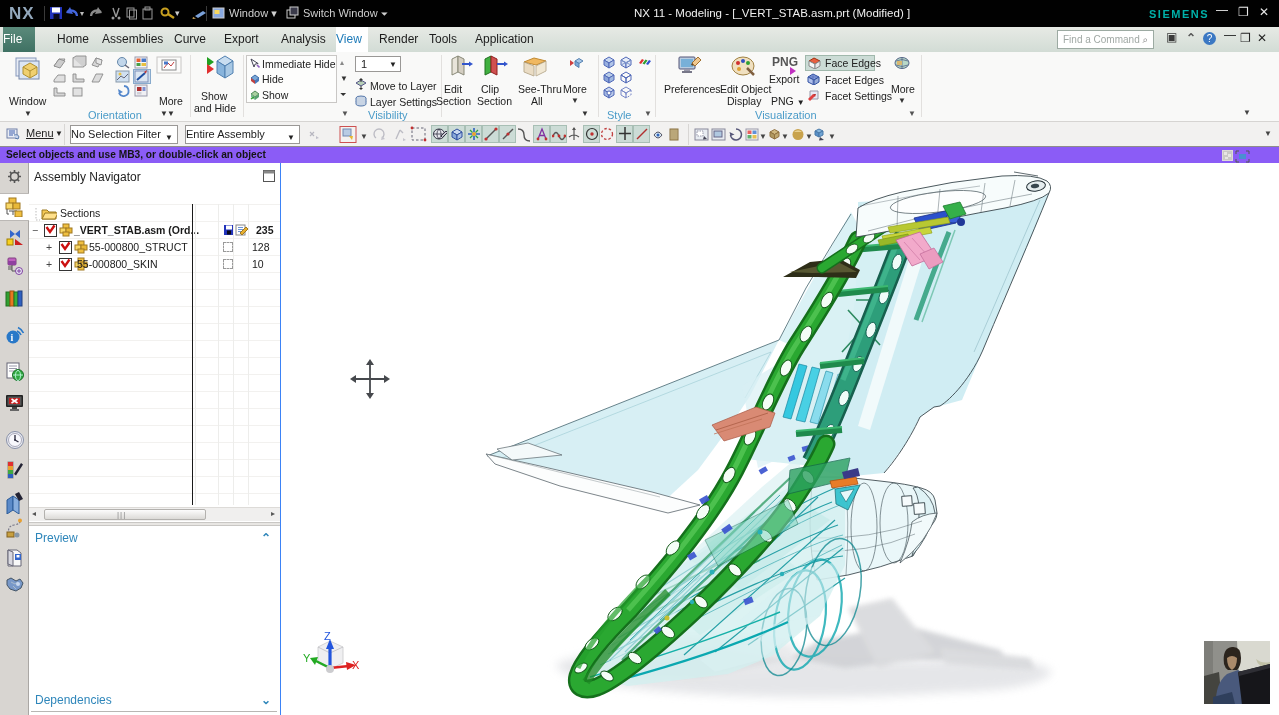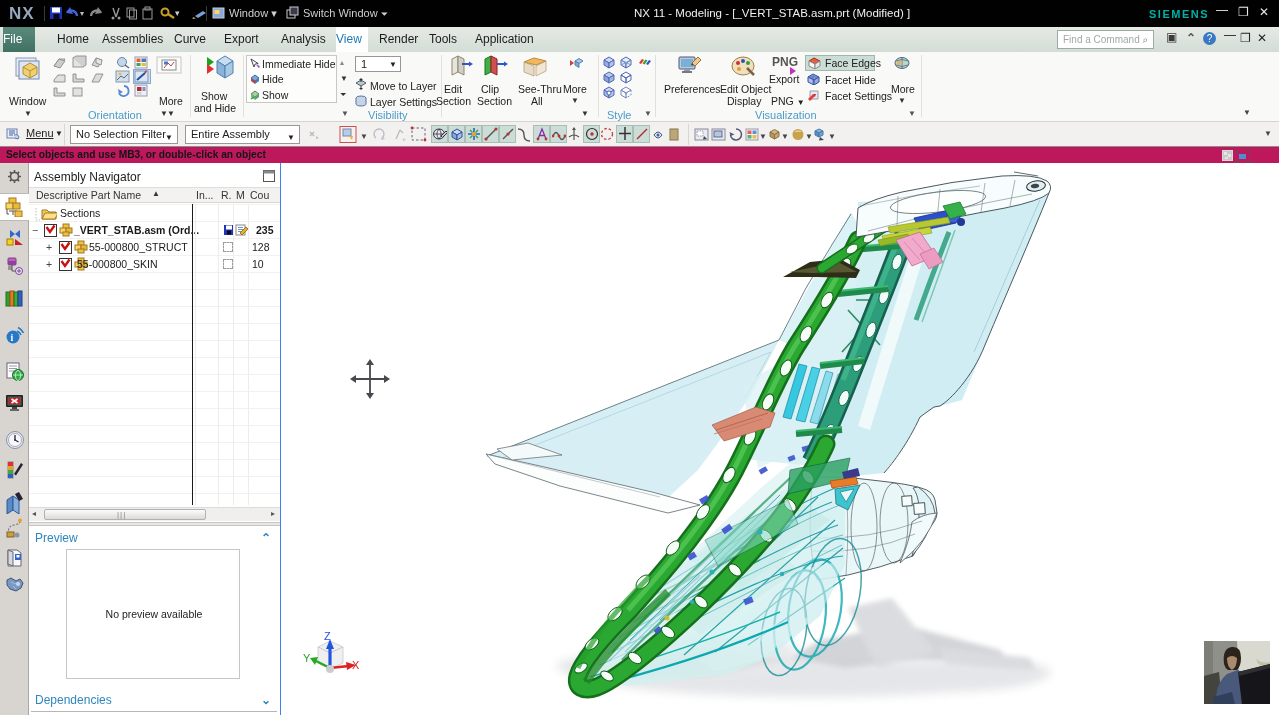--- a/index.html
+++ b/index.html
@@ -21,25 +21,25 @@
 #findbox{position:absolute;left:1057px;top:3px;width:97px;height:19px;background:#fff;border:1px solid #9caaa2;font-size:10px;color:#a0a8a4;line-height:17px;padding-left:5px}
 .tabico{position:absolute;top:4px;color:#3b3b3b;font-size:12px}
 
 #ribbon{position:absolute;left:0;top:52px;width:1279px;height:70px;background:#f9f9f8;border-bottom:1px solid #d6d4d2;font-size:11px;color:#222}
 .rsep{position:absolute;top:3px;width:1px;height:62px;background:#e2e0de}
 .rlabel{position:absolute;top:57px;font-size:11px;color:#4a9bc8}
 .rtext{position:absolute;font-size:10.5px;color:#222;white-space:nowrap}
 .dropv{position:absolute;font-size:8px;color:#333}
 
 #toolrow{position:absolute;left:0;top:122px;width:1279px;height:25px;background:#f2f1f0;border-bottom:1px solid #8f8d8b;font-size:11px;color:#222}
-.combo{position:absolute;top:3px;height:19px;background:#fff;border:1px solid #9a9896;font-size:11px;color:#222;line-height:17px;padding-left:5px}
+.combo{position:absolute;top:3px;height:19px;background:#fff;border:1px solid #9a9896;font-size:11px;color:#222;line-height:17px;}
 .tico{position:absolute;top:3px;width:17px;height:18px}
 .ticohl{background:#ccdcd6;border:1px solid #a8bfb5}
 
-#statusrow{position:absolute;left:0;top:147px;width:1279px;height:16px;background:#be185d;font-size:11px}
+#statusrow{position:absolute;left:0;top:147px;width:1279px;height:16px;background:#8b5cf6;font-size:11px}
 #statustext{position:absolute;left:6px;top:2px;font-weight:bold;color:#141414;font-size:10.2px}
 
 #sidebar{position:absolute;left:0;top:163px;width:29px;height:552px;background:#d8d5d1;border-right:1px solid #aaa7a4}
 
 #panel{position:absolute;left:29px;top:163px;width:252px;height:552px;background:#fff;border-right:1px solid #3b82f6;font-size:10.5px;color:#1a1a1a}
 #ptitle{position:absolute;left:5px;top:7px;font-size:12px;color:#222}
 #phdr{position:absolute;left:0;top:24px;width:251px;height:16px;background:#f3f2f1;border-top:1px solid #e0deda;border-bottom:1px solid #d8d6d2;color:#333}
 .cell{position:absolute;top:1px}
 .row{position:absolute;left:0;width:251px;height:17px}
 #vline{position:absolute;left:163px;top:41px;width:1px;height:301px;background:#1a1a1a}
@@ -361,21 +361,21 @@
         <path d="M1 4 v5 l6 3 v-5 z" fill="#f8f8f8" stroke="#888"></path>
         <path d="M12 4 v5 l-5 3 v-5 z" fill="#e8e8e8" stroke="#888"></path>
       </svg>
  <div class="rtext" style="left:825px;top:5px">Face Edges</div>
  <svg class="abs" style="left:807px;top:21px" width="13" height="12" viewBox="0 0 13 12">
         <path d="M1 4 l5 -3 6 3 -5 3 z" fill="#88a0e0" stroke="#3050a0"></path>
         <path d="M1 4 v5 l6 3 v-5 z" fill="#b0c0ec" stroke="#3050a0"></path>
         <path d="M12 4 v5 l-5 3 v-5 z" fill="#98acd8" stroke="#3050a0"></path>
         <path d="M1 4 l11 0 M6 1 l0 11" stroke="#5068b0" stroke-width="0.7"></path>
       </svg>
- <div class="rtext" style="left:825px;top:22px">Facet Hide</div>
+ <div class="rtext" style="left:825px;top:22px">Facet Edges</div>
  <svg class="abs" style="left:807px;top:37px" width="13" height="12" viewBox="0 0 13 12">
         <path d="M3 2 h8 v8 h-8 z" fill="#e8e8f4" stroke="#99a"></path>
         <path d="M1 10 l5 -5 2 2 -5 5 z" fill="#e04040"></path>
         <path d="M6 5 l3 0 -1 3 z" fill="#c03030"></path>
       </svg>
  <div class="rtext" style="left:825px;top:38px">Facet Settings</div>
  <svg class="abs" style="left:894px;top:5px" width="16" height="13" viewBox="0 0 16 13">
         <ellipse cx="8" cy="6" rx="7" ry="5.5" fill="#b8d8c8" stroke="#568"></ellipse>
         <path d="M2 4 q6 -3 12 0 M2 8 q6 3 12 0 M8 0.5 v11" stroke="#568" fill="none" stroke-width="0.8"></path>
         <rect x="3" y="4" width="5" height="4" fill="#d8b870"></rect>
@@ -649,28 +649,20 @@
         <circle cx="13" cy="8" r="2" fill="#c8d8f0"></circle>
       </svg>
 </div>
 
 <div id="panel">
  <div id="ptitle">Assembly Navigator</div>
  <svg class="abs" style="left:234px;top:7px" width="12" height="12" viewBox="0 0 12 12">
         <rect x="0.5" y="0.5" width="11" height="11" fill="#fff" stroke="#555"></rect>
         <rect x="0.5" y="0.5" width="11" height="3" fill="#888"></rect>
       </svg>
- <div id="phdr">
-  <span class="cell" style="left:7px">Descriptive Part Name</span>
-  <span class="cell" style="left:123px;font-size:8px">▲</span>
-  <span class="cell" style="left:167px">In...</span>
-  <span class="cell" style="left:192px">R.</span>
-  <span class="cell" style="left:207px">M</span>
-  <span class="cell" style="left:221px">Cou</span>
- </div>
  <div id="treerows">
   <div class="rowline" style="top:41px"></div>
   <div class="rowline" style="top:58px"></div>
   <div class="rowline" style="top:75px"></div>
   <div class="rowline" style="top:92px"></div>
   <div class="rowline" style="top:109px"></div>
         <div class="rowline" style="top:126px"></div>
         <div class="rowline" style="top:143px"></div>
         <div class="rowline" style="top:160px"></div>
         <div class="rowline" style="top:177px"></div>
@@ -763,23 +755,20 @@
  <div id="hscroll">
   <span style="position:absolute;left:3px;top:1px;font-size:8px;color:#555">◂</span>
   <div id="hthumb">
           <span style="position:absolute;left:72px;top:0px;font-size:8px;color:#888;letter-spacing:1px">|||</span>
         </div>
   <span style="position:absolute;left:242px;top:1px;font-size:8px;color:#555">▸</span>
  </div>
  <div id="pdivider"></div>
  <div id="prevhdr">Preview</div>
       <span class="chev" style="left:232px;top:368px">⌃</span>
- <div id="prevbox">
-        <div id="noprev">No preview available</div>
-      </div>
  <div id="dephdr">Dependencies</div>
       <span class="chev" style="left:232px;top:530px">⌄</span>
  <div id="depline"></div>
 </div>
 
 <div id="viewport"></div>
 
 <svg id="model" class="abs" style="left:0;top:0" width="1279" height="715" viewBox="0 0 1279 715">
 <defs>
  <filter id="blur5" x="-30%" y="-30%" width="160%" height="160%">

